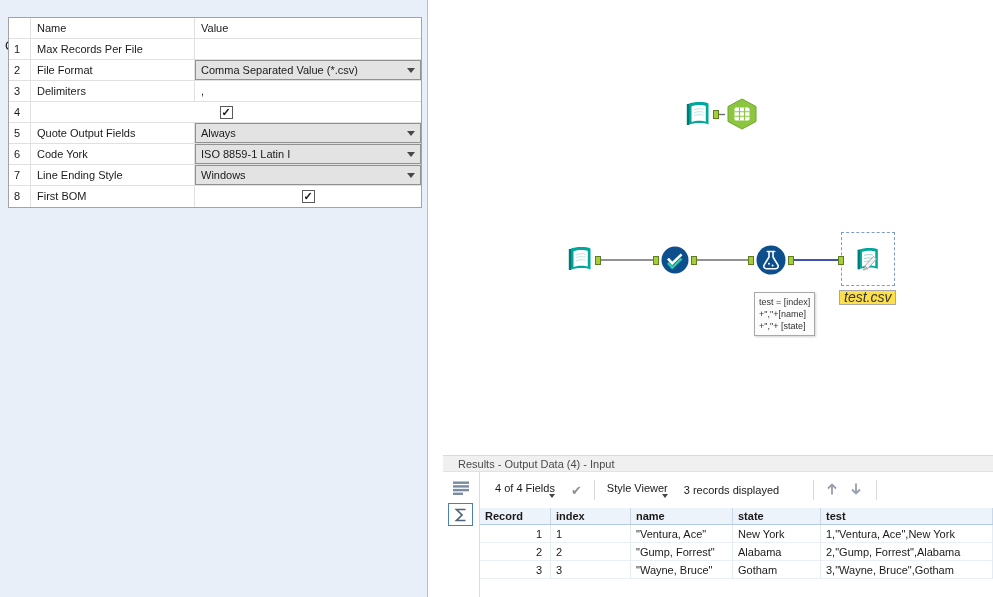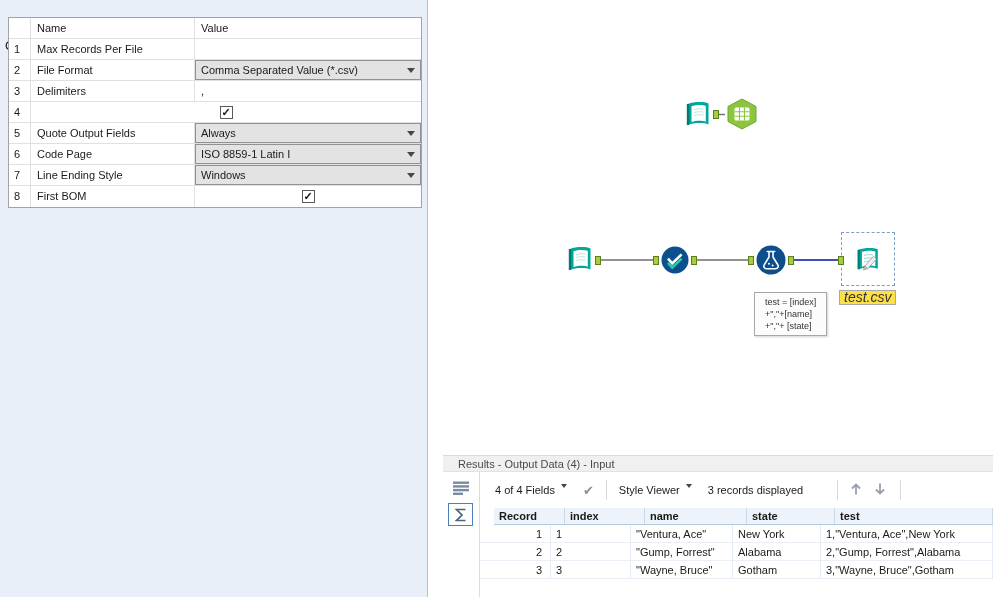--- a/index.html
+++ b/index.html
@@ -29,45 +29,45 @@
               display:inline-flex; align-items:center; justify-content:center;
               font-size:11px; font-weight:bold; color:#1a1a1a; }
   .checkbox.checked::after { content:"✓"; margin-top:-1px; }
 
   
   .canvas { position:absolute; left:429px; top:0; width:564px; height:597px; background:#fff; }
   .tool { position:absolute; }
   .port { position:absolute; width:6px; height:9px; background:#a6ce39; border:1px solid #5d7e1f; }
   .sel-box { position:absolute; border:1px dashed #7b9ec9; }
   .annotation { position:absolute; background:#fcfcfc; border:1px solid #a8a8a8;
-                box-shadow:1px 1px 2px rgba(0,0,0,.18); padding:3px 10px;
+                box-shadow:1px 1px 2px rgba(0,0,0,.18); padding:3px 4px;
                 font-size:9px; line-height:12px; color:#333; white-space:nowrap; }
   .annotation div { white-space:nowrap; }
   .file-label { position:absolute; background:#fde047; border:1px solid #a8a8a8;
                 font-size:14px; line-height:13px; padding:0 4px; color:#333;font-style:italic; }
 
   
   .results { position:absolute; left:443px; top:455px; width:550px; height:178px; background:#fff; }
   .results-header { height:17px; background:#f0f0f0; border-top:1px solid #dadada; border-bottom:1px solid #e2e2e2;
                     font-size:11px; line-height:16px; color:#4a4a4a; padding-left:15px; }
   .left-strip { position:absolute; left:0; top:17px; width:37px; bottom:0; background:#fff;
                 border-right:1px solid #dcdcdc; }
   .strip-btn { position:absolute; left:5px; width:25px; height:23px; display:flex;
                align-items:center; justify-content:center; }
   .strip-btn.selected { border:1px solid #4a7fbe; }
   .results-toolbar { position:absolute; left:37px; top:17px; right:0; height:36px;
                      display:flex; align-items:center; padding-left:15px; font-size:11px; color:#1a1a1a; }
   .tb-arrow { width:0; height:0; border-left:3.5px solid transparent; border-right:3.5px solid transparent;
               border-top:4.5px solid #444; margin-left:6px; }
   .tb-sep { width:1px; height:20px; background:#d9d9d9; flex:none; }
   .tb-check { color:#8f8f8f; font-size:13px; margin-left:16px; }
-  .tb-btn { display:flex; align-items:flex-start; cursor:default; }
+  .tb-btn { display:flex; align-items:flex-end; cursor:default;flex-direction:column; }
   .results-grid { position:absolute; left:37px; top:53px; right:0; bottom:0; font-size:11px; }
   .g-row { display:flex; height:18px; }
-  .g-head { height:17px; background:#edf3fa; border-bottom:1px solid #b3c9e0; font-weight:bold;margin-left:14px; }
+  .g-head { height:17px; background:#edf3fa; border-bottom:1px solid #b3c9e0; font-weight:bold; }
   .g-cell { padding:0 5px; line-height:18px; border-right:1px solid #e3ebf4; border-bottom:1px solid #eaeff6;
             white-space:nowrap; overflow:hidden; color:#1a1a1a; }
   .g-head .g-cell { line-height:16px; border-right:1px solid #c9d9ea; border-bottom:none; }
   .w-record { width:71px; flex:none; }
   .w-index  { width:80px; flex:none; }
   .w-name   { width:102px; flex:none; }
   .w-state  { width:88px; flex:none; }
   .w-test   { flex:1; }
   .cell-record { text-align:right; padding-right:8px; }
 </style>
@@ -123,21 +123,21 @@
         <div class="c-val">
           <div class="dd">
             <span class="dd-text">Always</span>
             <span class="dd-arrow"></span>
           </div>
         </div>
       </div>
 
       <div class="opt-row">
         <div class="c-num">6</div>
-        <div class="c-name">Code Page</div>
+        <div class="c-name">Code York</div>
         <div class="c-val">
           <div class="dd">
             <span class="dd-text">ISO 8859-1 Latin I</span>
             <span class="dd-arrow"></span>
           </div>
         </div>
       </div>
 
       <div class="opt-row">
         <div class="c-num">7</div>

